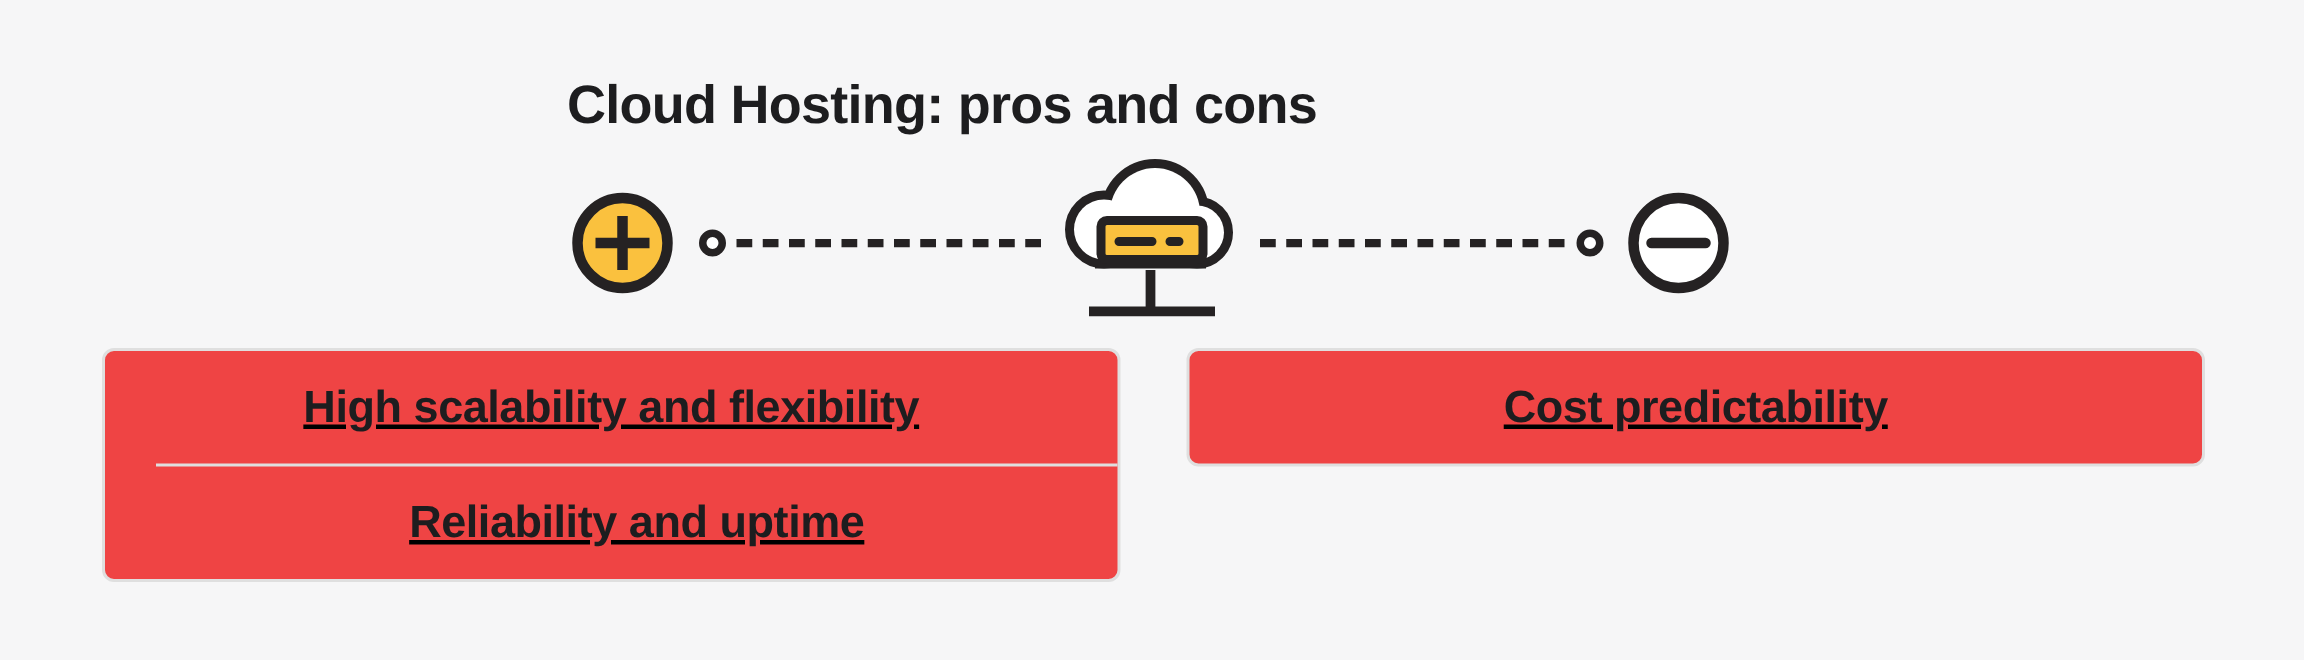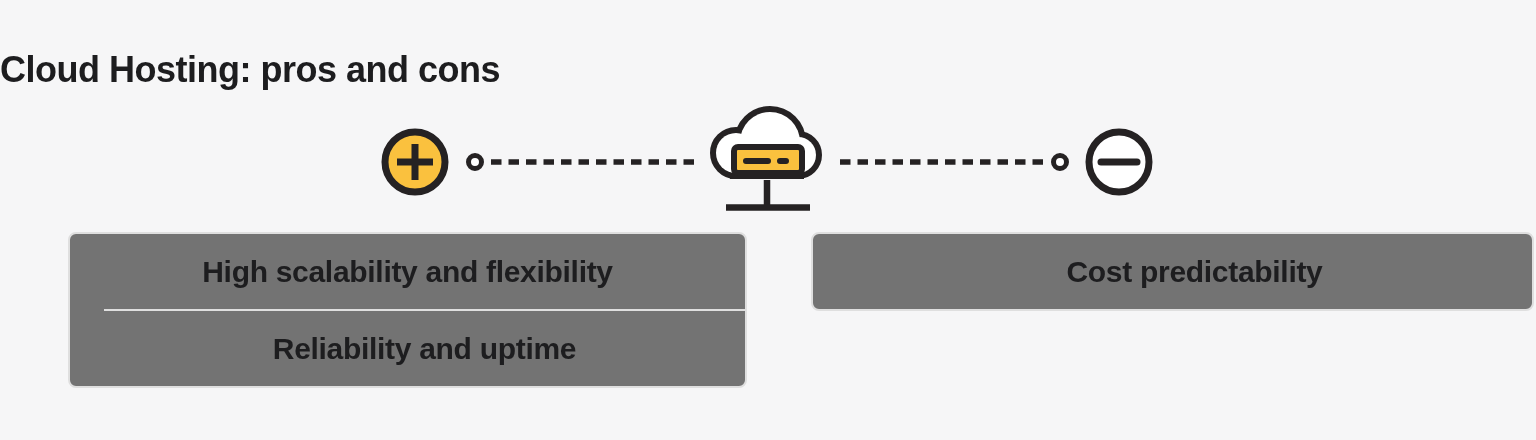--- a/index.html
+++ b/index.html
@@ -4,41 +4,42 @@
 <style>
   html, body { margin: 0; padding: 0; }
   body {
     width: 1536px; height: 440px;
     background: var(--background, #f6f6f7);
     font-family: "Liberation Sans", sans-serif;
     overflow: hidden; position: relative;
   }
   .page-title {
     position: absolute; top: 50px; left: 0; width: 1256px;
-    text-align: left;
+    text-align: center;
     font-size: 36px; font-weight: 700; letter-spacing: -0.5px;
     color: var(--text, #1d1d1f); line-height: 40px;
   }
   .diagram-svg { position: absolute; top: 100px; left: 0; display: block; }
 
   .stroke-dark { stroke: var(--outline-dark, #252223); }
   .fill-yellow { fill: var(--accent-yellow, #fac13e); }
   .fill-white  { fill: #ffffff; }
   .no-fill     { fill: none; }
   .cloud-outline circle, .cloud-outline rect { fill: #ffffff; stroke: var(--outline-dark, #252223); }
   .cloud-fill circle, .cloud-fill rect { fill: #ffffff; stroke: none; }
 
   .card {
     position: absolute; top: 232px; width: 675px;
-    background: #737373;
+    background: #ef4444;
     border: 2px solid var(--card-border, #dfdfdf);
     border-radius: 8px;
+    text-decoration: underline;
   }
   .card-pros { left: 68px; }
-  .card-cons { left: 811px; padding-left: 44px; }
+  .card-cons { left: 791px; }
   .card-row {
     height: 75px;
     display: flex; align-items: center; justify-content: center;
     font-size: 30px; font-weight: 700; letter-spacing: -0.3px;
     color: var(--text, #1d1d1f);
   }
   .card-row + .card-row { border-top: 2px solid var(--card-border, #dfdfdf); margin-left: 34px; }
 </style>
 </head>
 <body>

